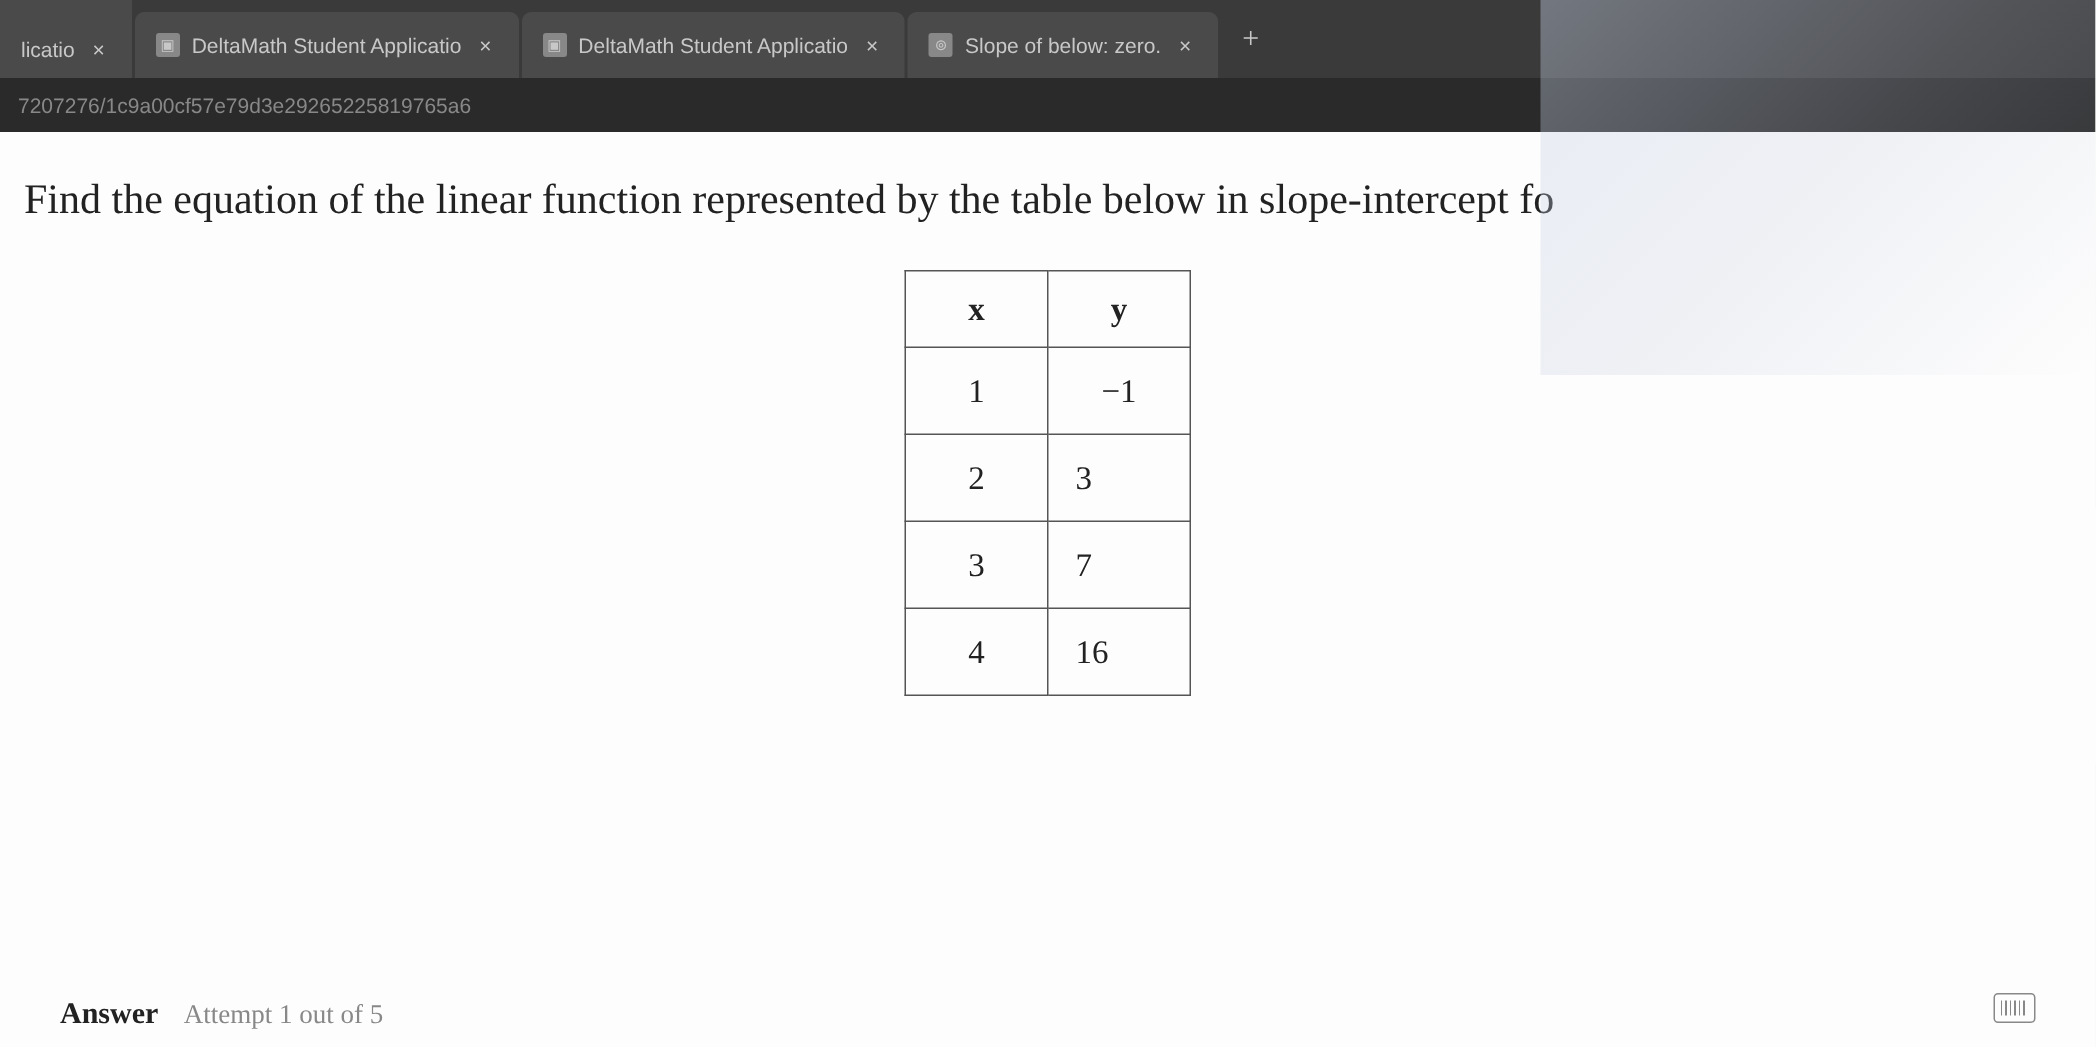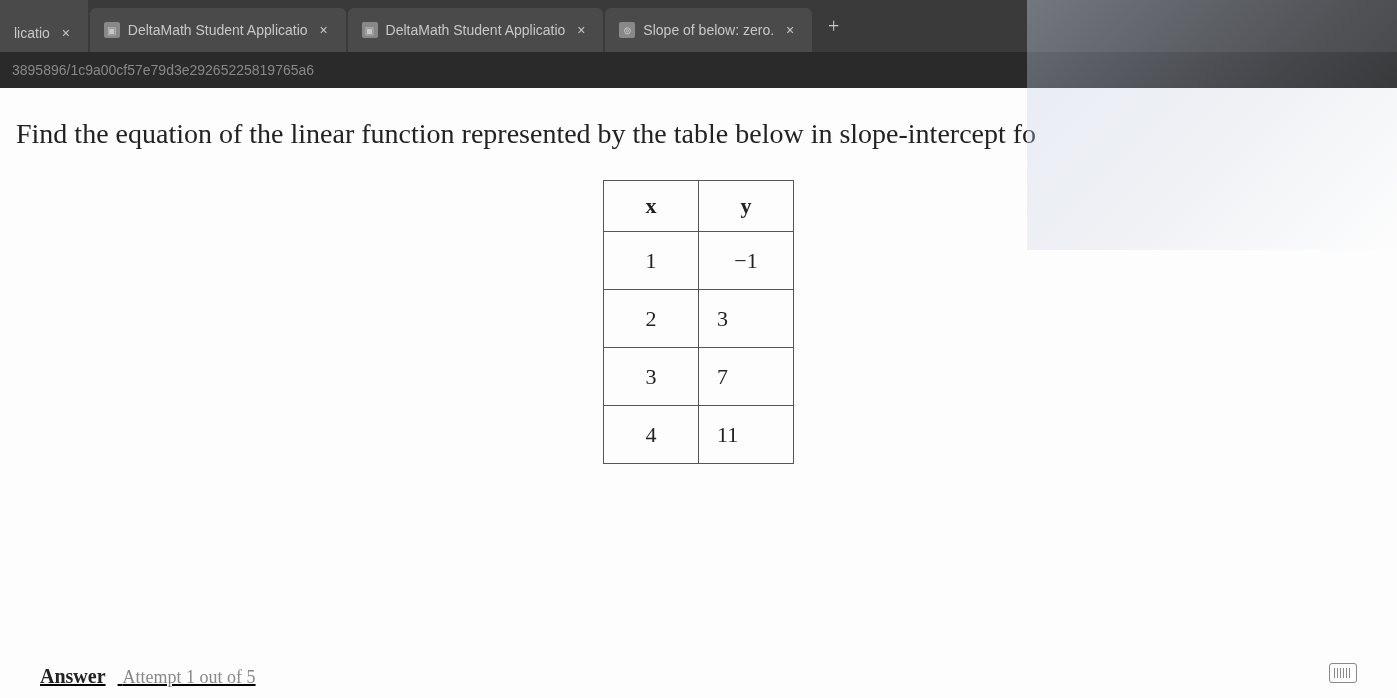--- a/index.html
+++ b/index.html
@@ -114,21 +114,20 @@
     td.y-col { text-align: left; padding-left: 18px; }
     td.x-col { text-align: center; }
     .answer-section {
       position: absolute;
       bottom: 10px;
       left: 40px;
       right: 40px;
       display: flex;
       align-items: baseline;
       justify-content: space-between;
-      text-decoration: underline;
     }
     .answer-label {
       font-size: 20px;
       color: #222;
     }
     .answer-label strong {
       font-weight: bold;
       margin-right: 12px;
     }
     .answer-attempt {
@@ -183,21 +182,21 @@
   </div>
   <div class="tab">
     <span class="tab-icon">⊚</span>
     <span>Slope of below: zero.</span>
     <span class="tab-close">×</span>
   </div>
   <span class="new-tab">+</span>
 </div>
 
 <div class="url-bar">
-  <span>3895896/1c9a00cf57e79d3e29265225819765a6</span>
+  <span>7207276/1c9a00cf57e79d3e29265225819765a6</span>
 </div>
 
 <div class="content">
   <div class="problem-text">Find the equation of the linear function represented by the table below in slope-intercept fo</div>
 
   <div class="table-container">
     <table>
       <thead>
         <tr>
           <th>x</th>
@@ -212,21 +211,21 @@
         <tr>
           <td class="x-col">2</td>
           <td class="y-col">3</td>
         </tr>
         <tr>
           <td class="x-col">3</td>
           <td class="y-col">7</td>
         </tr>
         <tr>
           <td class="x-col">4</td>
-          <td class="y-col">11</td>
+          <td class="y-col">16</td>
         </tr>
       </tbody>
     </table>
   </div>
 
   <div class="answer-section">
     <div class="answer-label">
       <strong>Answer</strong>
       <span class="answer-attempt">Attempt 1 out of 5</span>
     </div>

